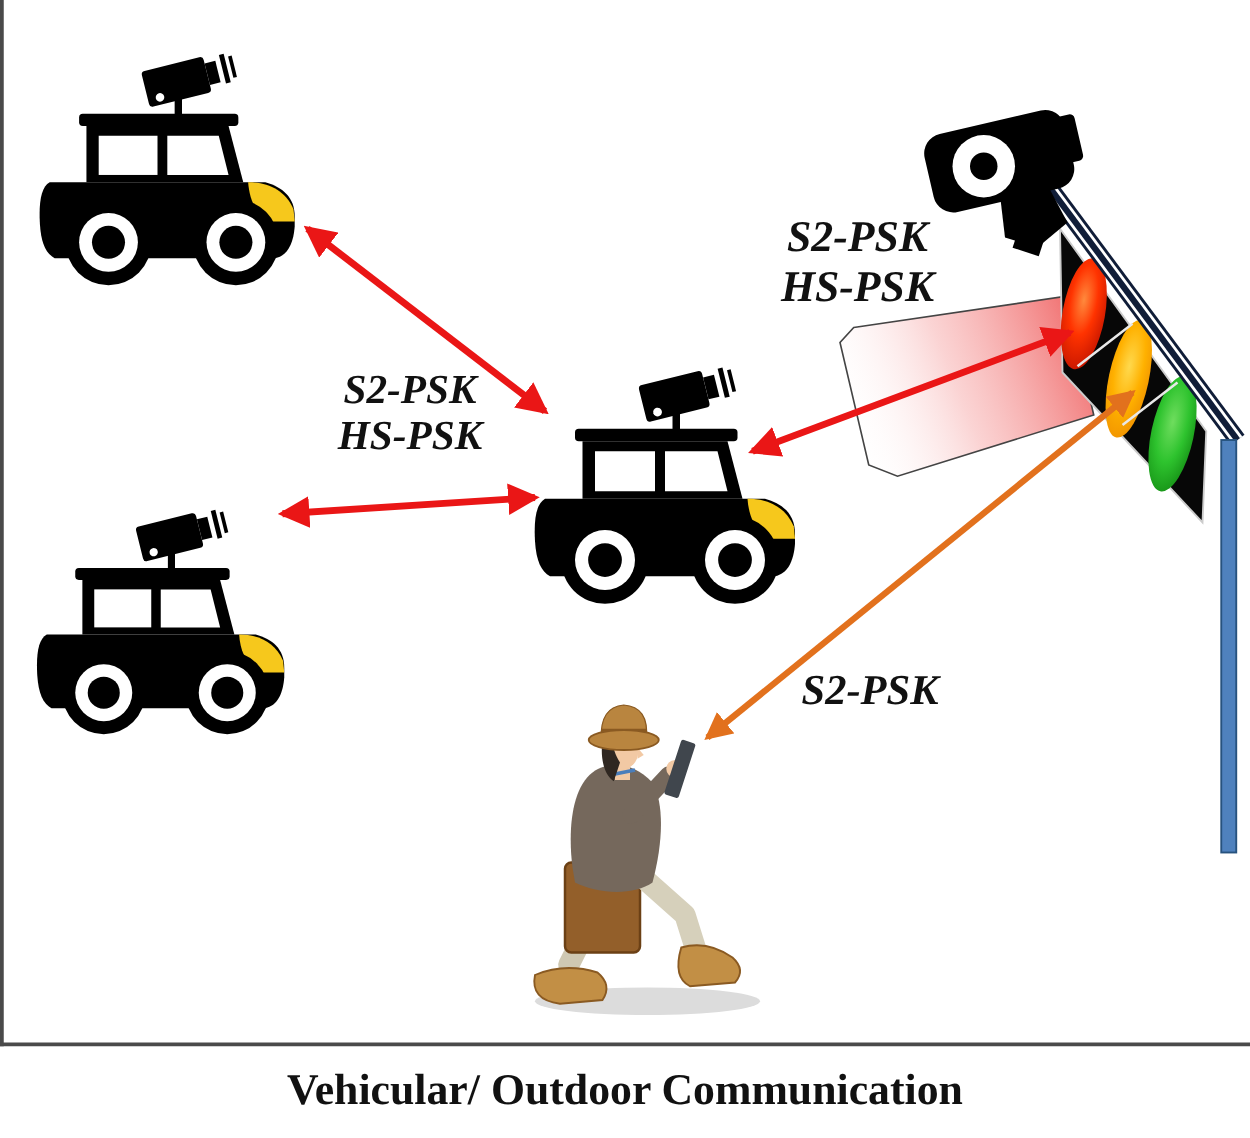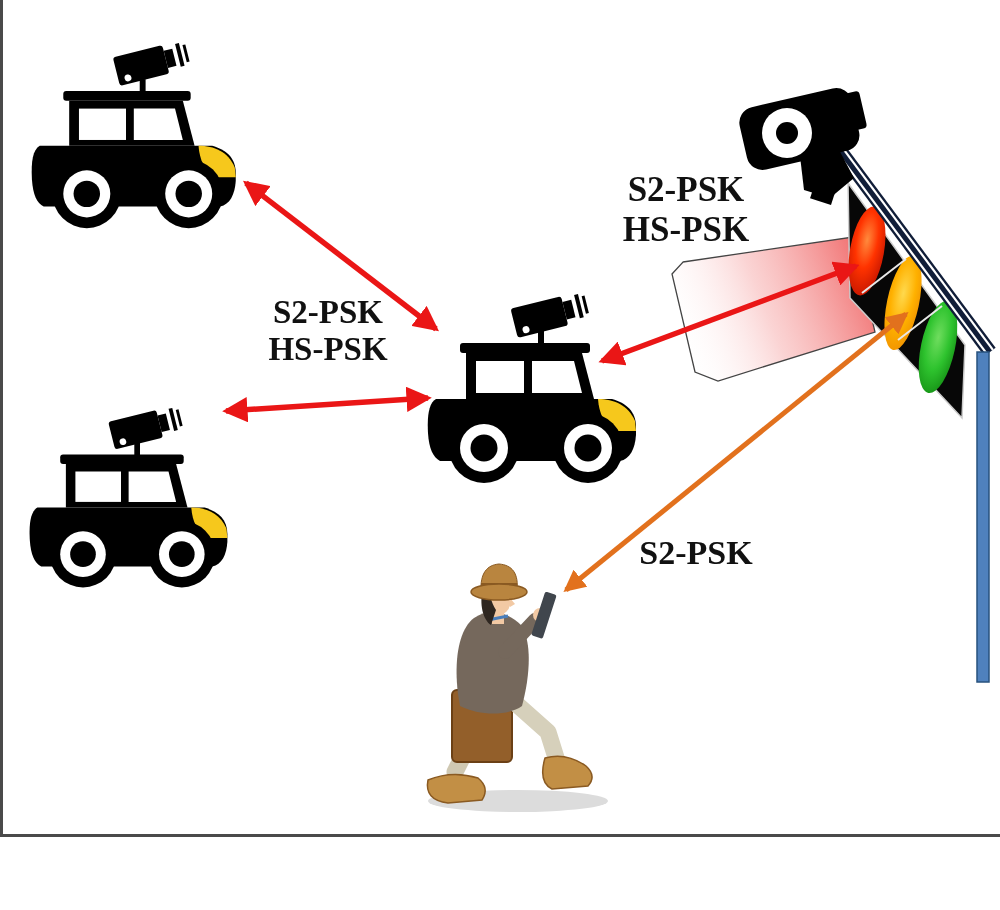--- a/index.html
+++ b/index.html
@@ -1,19 +1,19 @@
 <!DOCTYPE html>
 <html><head>
 <meta charset="utf-8">
 <style>
   html,body{margin:0;padding:0;background:#ffffff;}
   .stage{position:relative;width:1000px;height:910px;background:#ffffff;overflow:hidden;
          font-family:"Liberation Serif","DejaVu Serif",serif;}
   .stage svg{position:absolute;left:0;top:0;}
-  .lbl{position:absolute;font-weight:bold;color:#111;text-align:center;}
+  .lbl{position:absolute;font-weight:bold;color:#111;text-align:center;font-style:italic;}
   .lbl-v2v{left:250px;top:294px;width:156px;font-size:33px;line-height:37px;}
   .lbl-i2v{left:606px;top:170px;width:160px;font-size:35px;line-height:40px;}
   .lbl-i2p{left:616px;top:534px;width:160px;font-size:34px;line-height:38px;}
   .caption{position:absolute;left:0;top:852px;width:100%;text-align:center;
            font-weight:bold;font-size:35px;color:#111;}
 </style>
 </head>
 <body>
 
 <div class="stage">
@@ -141,13 +141,14 @@
     <div>HS-PSK</div>
   </div>
   <div class="lbl lbl-i2v">
     <div>S2-PSK</div>
     <div>HS-PSK</div>
   </div>
   <div class="lbl lbl-i2p">
     <div>S2-PSK</div>
   </div>
 
+  <div class="caption">Vehicular/ Outdoor Communication</div>
 </div>
 
 </body></html>

